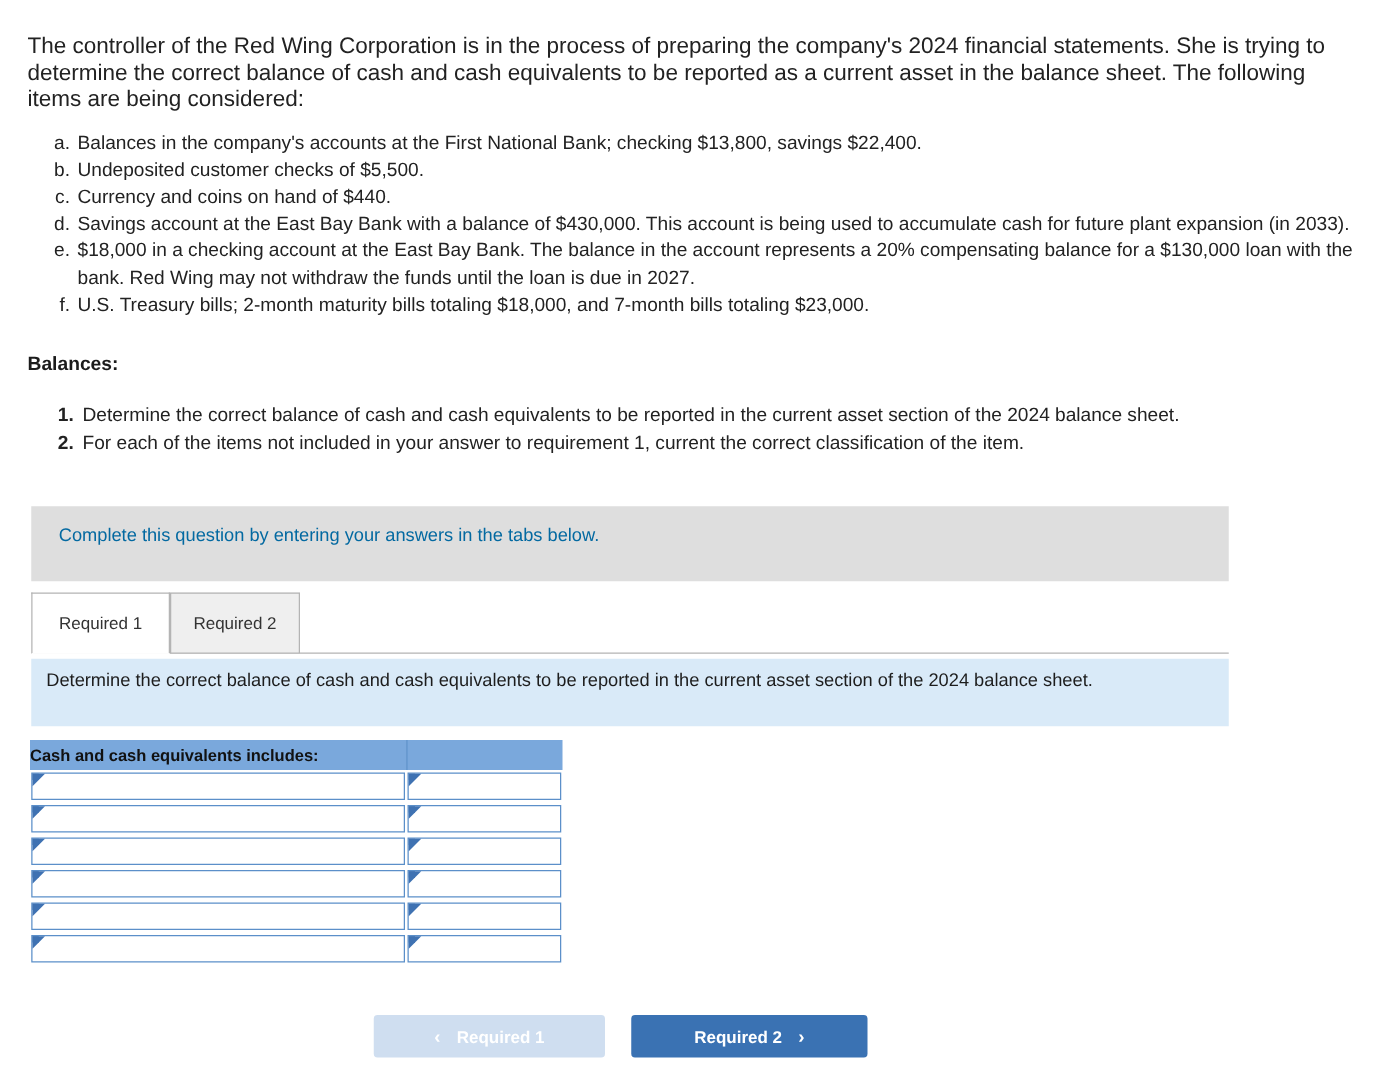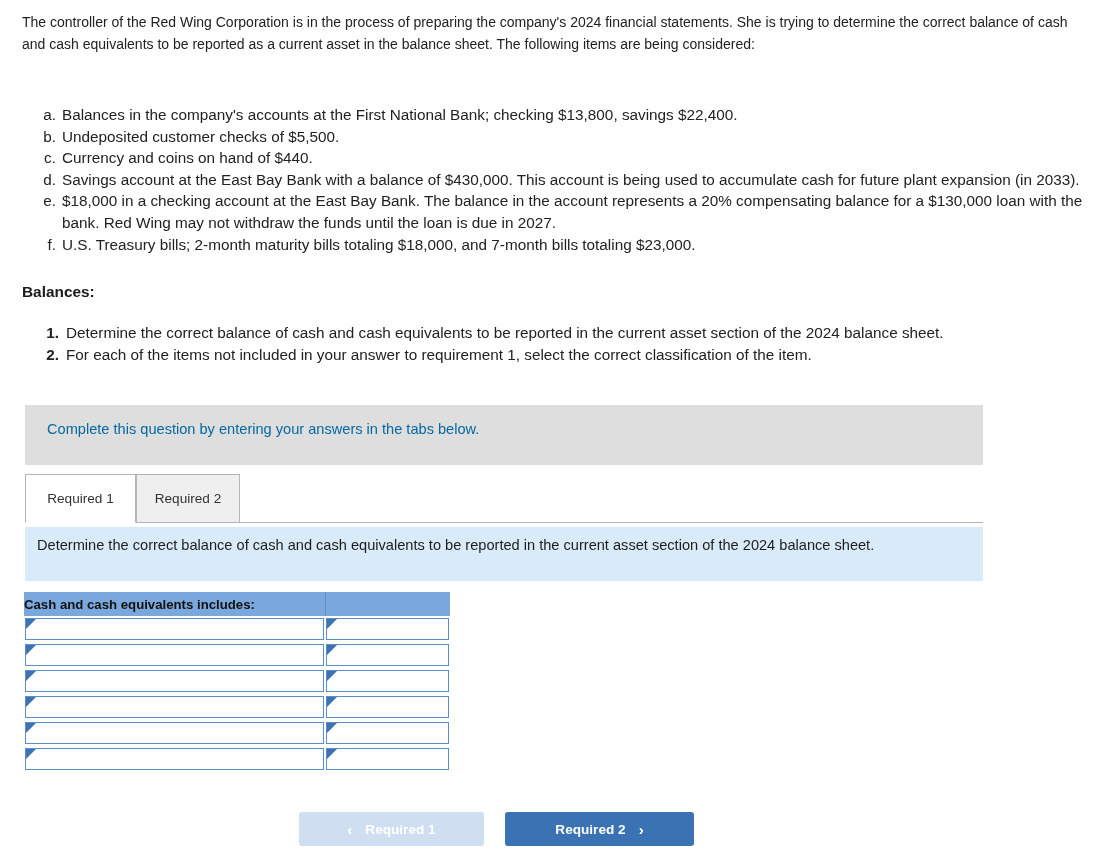--- a/index.html
+++ b/index.html
@@ -15,23 +15,23 @@
     color: #1a1a1a;
     -webkit-font-smoothing: antialiased;
     overflow: hidden;
     position: relative;
   }
 
   
   .intro {
     position: absolute;
     left: 22px;
-    top: 12px;
+    top: 26px;
     width: 1070px;
-    font-size: 14px;
+    font-size: 18px;
     line-height: 21.5px;
     color: #222222;
   }
 
   
   .items {
     position: absolute;
     left: 22px;
     top: 104px;
     width: 1072px;
@@ -322,21 +322,21 @@
 
 <div class="required-head">Balances:</div>
 
 <div class="reqs">
   <div class="req">
     <span class="num">1.</span>
     <span class="body">Determine the correct balance of cash and cash equivalents to be reported in the current asset section of the 2024 balance sheet.</span>
   </div>
   <div class="req">
     <span class="num">2.</span>
-    <span class="body">For each of the items not included in your answer to requirement 1, select the correct classification of the item.</span>
+    <span class="body">For each of the items not included in your answer to requirement 1, current the correct classification of the item.</span>
   </div>
 </div>
 
 <div class="banner">
   <div class="banner-text">Complete this question by entering your answers in the tabs below.</div>
 </div>
 
 <div class="tabstrip">
   <div class="tab active">
     <span>Required 1</span>

